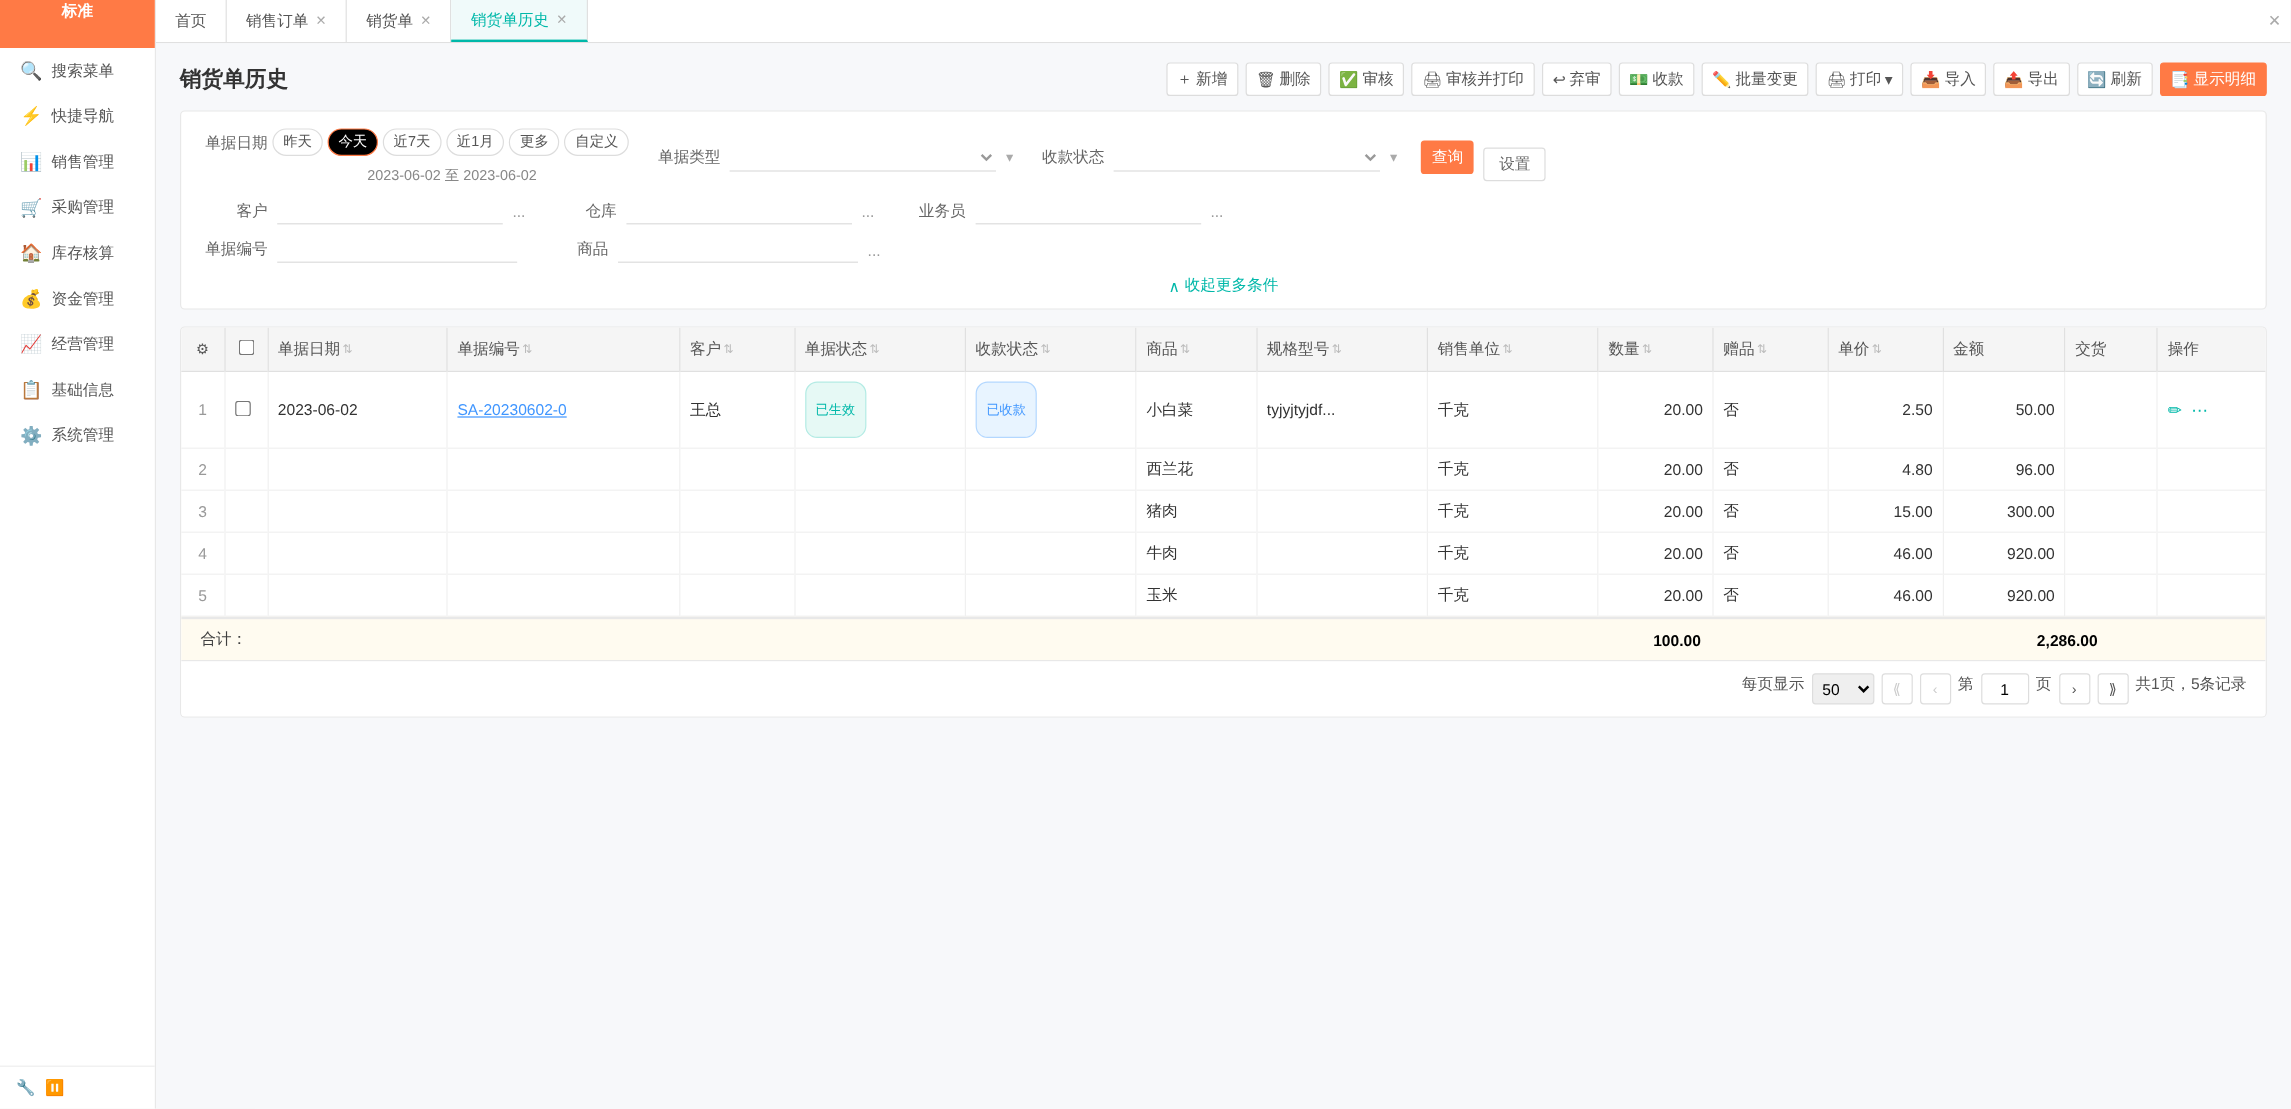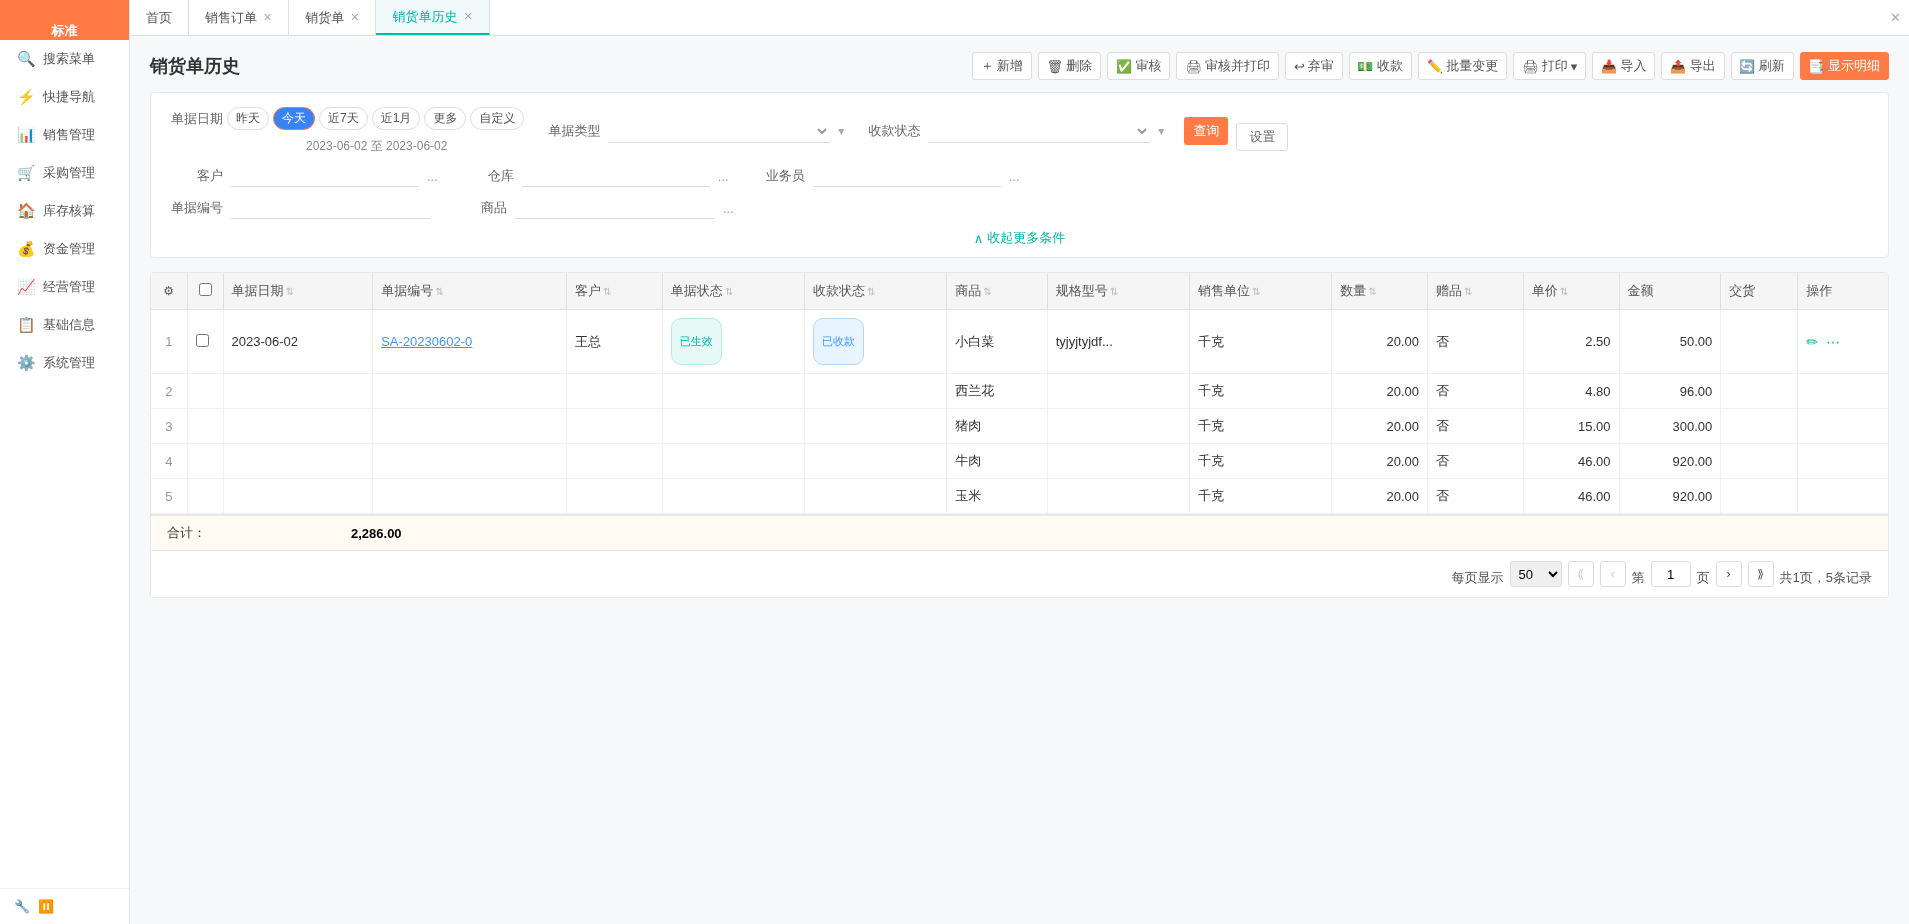--- a/index.html
+++ b/index.html
@@ -11,21 +11,21 @@
       background: #fff;
       border-right: 1px solid #e8e8e8;
       display: flex;
       flex-direction: column;
       flex-shrink: 0;
     }
     .sidebar-logo {
       height: 40px;
       background: #ff7a45;
       display: flex;
-      align-items: flex-end;
+      align-items: flex-start;
       justify-content: center;
       color: #fff;
       font-size: 14px;
       font-weight: bold;
     }
     .sidebar-item {
       display: flex;
       align-items: center;
       padding: 10px 14px;
       cursor: pointer;
@@ -171,21 +171,21 @@
     }
     .filter-ellipsis { color: #999; cursor: pointer; }
     .date-tag {
       padding: 2px 8px;
       border-radius: 12px;
       border: 1px solid #ddd;
       cursor: pointer;
       font-size: 12px;
       color: #555;
     }
-    .date-tag.active { background: #3b82f6; color: #fff; border-color: #ff7a45; }
+    .date-tag.active { background: #000000; color: #fff; border-color: #ff7a45; }
     .date-range { color: #888; font-size: 12px; margin-top: 4px; }
     .filter-select {
       flex: 1;
       border: none;
       border-bottom: 1px solid #ddd;
       padding: 3px 6px;
       outline: none;
       font-size: 13px;
       background: transparent;
       cursor: pointer;
@@ -287,21 +287,21 @@
     }
     .summary-label {
       min-width: 200px;
       padding: 0 16px;
       color: #404040;
     }
 
     
     .pagination {
       display: flex;
-      align-items: flex-end;
+      align-items: flex-start;
       justify-content: flex-end;
       padding: 10px 16px;
       gap: 6px;
       background: #fff;
       border-top: 1px solid #e8e8e8;
       font-size: 13px;
       color: #555;
     }
     .pagination-btn {
       width: 26px;
@@ -728,20 +728,23 @@
     <td style="text-align:right;">46.00</td>
     <td style="text-align:right;">920.00</td>
     <td></td>
     <td></td>
   </tr>
           </tbody>
       </table>
 
       <div class="summary-row">
         <div class="summary-label">合计：</div>
+        <div style="flex:1; display:flex; align-items:center; justify-content:flex-end; padding-right: 260px;">
+          <span style="margin-right:20px; font-weight:bold;">100.00</span>
+        </div>
         <div style="min-width:100px; text-align:right; padding-right: 140px;">
           <span style="font-weight:bold;">2,286.00</span>
         </div>
       </div>
 
       <div class="pagination">
         <span>每页显示</span>
         <select class="page-size-select">
           <option value="50" selected="">50</option>
           <option value="10">10</option>

